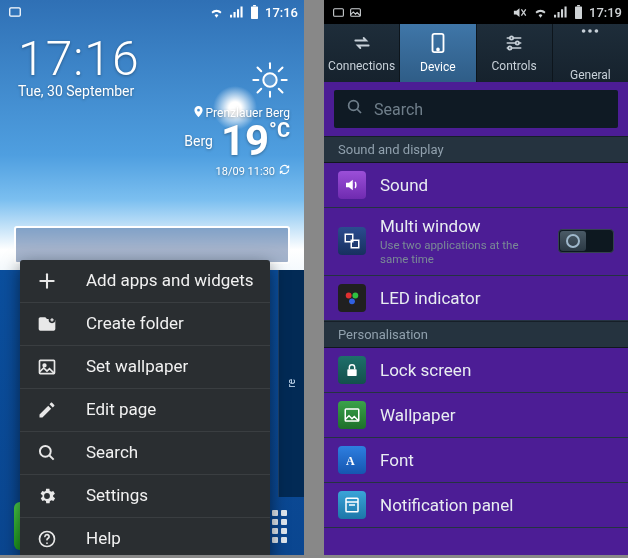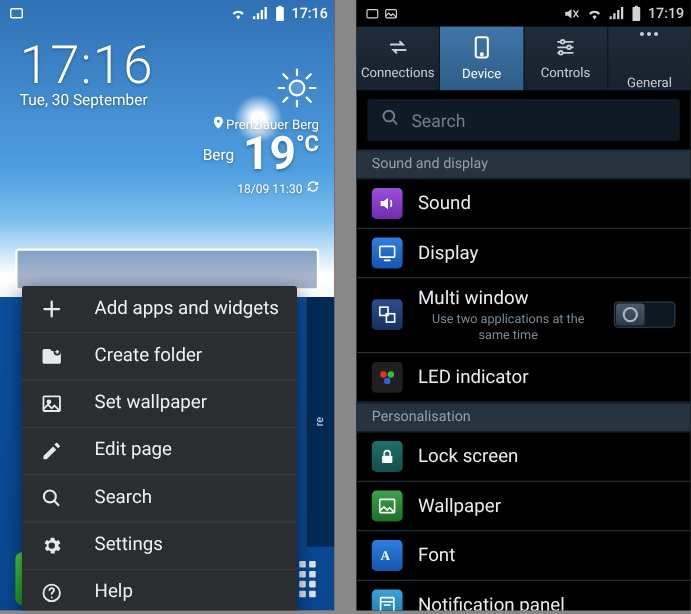--- a/index.html
+++ b/index.html
@@ -75,21 +75,21 @@
   }
   .ctxmenu .mitem {
     display: flex; align-items: flex-start; gap: 28px; padding: 10px 16px;
     color: #f1f1f1; font-size: 17px; border-bottom: 1px solid #3a3e41;
   }
   .ctxmenu .mitem:last-child { border-bottom: none; }
   .ctxmenu .micon { width: 22px; height: 22px; display:flex; align-items:center; justify-content:center; }
   .ctxmenu svg { color:#e8e8e8; }
 
   
-  .right { background:#000000;margin-left:16px; }
+  .right { background:#4c1d95;margin-left:16px; }
   .tabbar { display:flex; height:58px; background: linear-gradient(#1e2d3a,#16222d); }
   .tab {
     flex:1; display:flex; flex-direction:column; align-items:center; justify-content:center;
     gap:3px; color:#c7d0d8; font-size:12px; border-right:1px solid #0d151c;
   }
   .tab:last-child { border-right:none;gap:30px; }
   .tab.active { background: linear-gradient(#3f76a8,#2f5d87); color:#fff; }
   .tab svg { color: currentColor; }
   .searchbar {
     margin: 8px 10px; height: 38px; background: #0f1a24; border-radius: 2px;
@@ -101,21 +101,21 @@
     border-top:1px solid #161f28; border-bottom:1px solid #10171e;
   }
   .settings-list { }
   .srow {
     display:flex; align-items:center; gap:14px; padding:8px 14px;
     border-bottom:1px solid #253341; color:#e8edf1; font-size:17px;
     min-height: 44px;
   }
   .srow .ricon { width:28px; height:28px; border-radius:4px; display:flex; align-items:center; justify-content:center; flex-shrink:0; }
   .srow .rtext { flex:1; display:flex; flex-direction:column; }
-  .srow .rsub { font-size:11.5px; color:#7a8a96; line-height:1.25; margin-top:2px;text-align:center;}
+  .srow .rsub { font-size:11.5px; color:#7a8a96; line-height:1.25; margin-top:2px;}
   .toggle {
     width:56px; height:24px; border-radius:4px; background:#0d1820;
     border:1px solid #35434f; position:relative; flex-shrink:0;
   }
   .toggle .knob {
     position:absolute; top:1px; left:1px; width:26px; height:20px; border-radius:3px;
     background: linear-gradient(#4a5a66,#2b3944); display:flex; align-items:center; justify-content:center;
   }
   .toggle .knob::after { content:""; width:10px; height:10px; border:2px solid #9fb8cc; border-radius:50%; }
   
@@ -399,31 +399,20 @@
             <svg width="18" height="18" viewBox="0 0 24 24" fill="#fff">
               <path d="M4 9v6h4l5 4V5L8 9H4z"></path>
               <path d="M16 8c1.5 1 1.5 7 0 8" fill="none" stroke="#fff" stroke-width="2"></path>
             </svg>
           </span>
         <span class="rtext">
             <span>Sound</span>
           </span>
       </div>
       <div class="srow">
-        <span class="ricon bg-blue">
-            <svg width="18" height="18" viewBox="0 0 24 24" fill="none" stroke="#fff" stroke-width="2">
-              <rect x="3" y="4" width="18" height="13" rx="1"></rect>
-              <line x1="8" y1="21" x2="16" y2="21"></line>
-            </svg>
-          </span>
-        <span class="rtext">
-            <span>Display</span>
-          </span>
-      </div>
-      <div class="srow">
         <span class="ricon bg-navy">
             <svg width="18" height="18" viewBox="0 0 24 24" fill="none" stroke="#fff" stroke-width="2">
               <rect x="3" y="3" width="10" height="10"></rect>
               <rect x="11" y="11" width="10" height="10"></rect>
             </svg>
           </span>
         <span class="rtext">
           <span>Multi window</span>
           <span class="rsub">Use two applications at the same time</span>
         </span>

